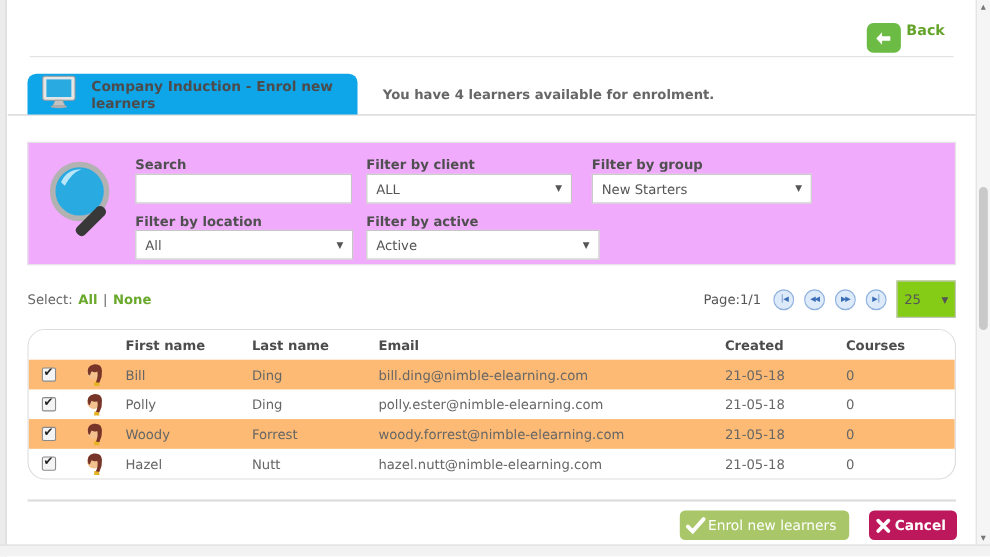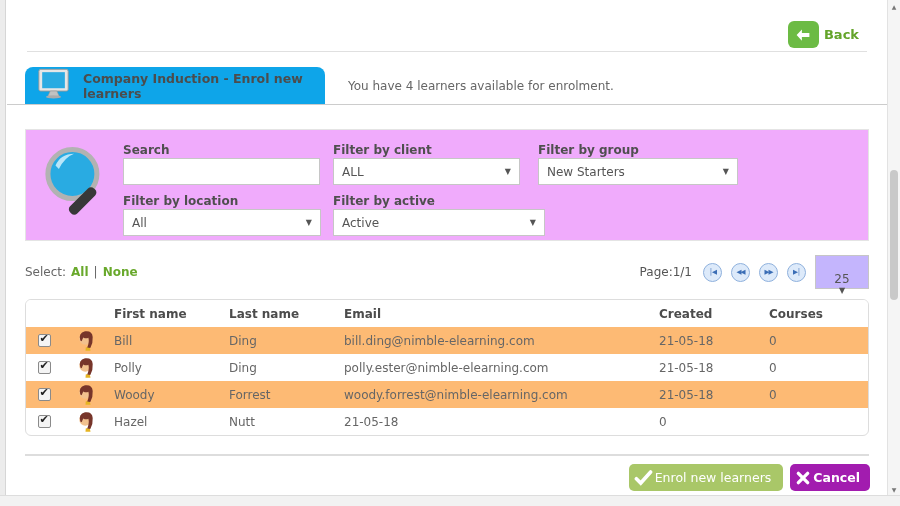--- a/index.html
+++ b/index.html
@@ -13,30 +13,30 @@
   .scrollbar { position:absolute; right:0; top:0; width:13px; height:495px; background:#f5f5f5; border-left:1px solid #e2e2e2; }
   .sb-btn { position:absolute; left:0; width:12px; height:12px; font-size:6px; color:#777; display:flex; align-items:center; justify-content:center; }
   .sb-up { top:0; }
   .sb-down { bottom:0; }
   .sb-thumb { position:absolute; left:2px; top:170px; width:8px; height:130px; background:#c9c9c9; border-radius:4px; }
 
   .content { position:absolute; left:7px; top:0; width:880px; height:495px; background:#fff; }
 
   
   .topbar { position:relative; height:51px; }
-  .back-wrap { position:absolute; right:28px; top:21px; display:flex; align-items:center; gap:5px; cursor:pointer; }
+  .back-wrap { position:absolute; right:28px; top:21px; display:flex; align-items:flex-start; gap:5px; cursor:pointer; }
   .back-icon { width:31px; height:27px; background:#6cbb44; border-radius:6px; display:flex; align-items:center; justify-content:center; }
   .back-label { color:#64a42a; font-weight:bold; font-size:13px; }
   .divider1 { margin:0 20px; border-top:1px solid #e0e0e0; }
 
   
   .tabbar { margin-top:15px; padding:0 12px; border-bottom:1px solid #ccc; display:flex; align-items:flex-end; }
   .tab { margin-left:6px; width:300px; height:37px; background:#0ea5e9; border-radius:8px 8px 0 0; display:flex; align-items:center; gap:12px; padding-left:12px; }
   .tab-title { font-size:12.5px; font-weight:bold; color:#4c4c4c; }
-  .tab-message { font-size:12px; color:#666; margin-left:23px; margin-bottom:11px; }
+  .tab-message { font-size:12px; color:#666; margin-left:23px; margin-bottom:11px;font-weight:bold; }
 
   
   .filter-panel { position:relative; margin:24px 18px 0; height:112px; background:#f0abfc; border:1px solid #e4e4e4; border-radius:0; }
   .magnifier { position:absolute; left:16px; top:13px; }
   .f-label { position:absolute; font-size:12px; font-weight:bold; color:#4f4f4f; }
   .f-input { position:absolute; height:27px; background:#fff; border:1px solid #c6c6c6; font-size:12px; color:#555; padding:0 7px; font-family:inherit; }
   .f-select { position:absolute; height:27px; background:#fff; border:1px solid #c6c6c6; font-size:12px; color:#555; padding:0 8px; display:flex; align-items:center; justify-content:space-between; cursor:pointer; }
   .chev { font-size:8px; color:#555; }
   .pos-search-l { left:97px; top:13px; }   .pos-search-i { left:97px; top:28px; width:197px; }
   .pos-client-l { left:307px; top:13px; }  .pos-client-s { left:307px; top:28px; width:187px; }
@@ -44,39 +44,39 @@
   .pos-loc-l    { left:97px; top:64px; }   .pos-loc-s    { left:97px; top:79px; width:198px; }
   .pos-act-l    { left:307px; top:64px; }  .pos-act-s    { left:307px; top:79px; width:212px; }
 
   
   .select-bar { margin:14px 18px 0; display:flex; justify-content:space-between; align-items:center; }
   .sel-left { font-size:12px; color:#666; display:flex; gap:5px; align-items:center; }
   .green-link { color:#69a92c; font-weight:bold; cursor:pointer; text-decoration:none; }
   .sel-right { display:flex; align-items:center; gap:9px; }
   .page-label { font-size:12px; color:#555; margin-right:2px; }
   .pager-btn { width:19px; height:19px; border-radius:50%; background:#ddeafa; border:1px solid #8fb1dd; color:#3a6db5; font-size:6.5px; letter-spacing:-1px; display:flex; align-items:center; justify-content:center; cursor:pointer; }
-  .size-select { width:54px; height:24px; background:#c4b5fd; border:1px solid #c6c6c6; font-size:12px; color:#555; padding:16px 6px; display:flex; align-items:center; justify-content:space-between; cursor:pointer;flex-direction:column; }
-
-  
-  .table { margin:10px 18px 0; border:1px solid #ddd; border-radius:6px; overflow:hidden; }
+  .size-select { width:54px; height:24px; background:#84cc16; border:1px solid #c6c6c6; font-size:12px; color:#555; padding:16px 6px; display:flex; align-items:center; justify-content:space-between; cursor:pointer; }
+
+  
+  .table { margin:10px 18px 0; border:1px solid #ddd; border-radius:16px; overflow:hidden; }
   .trow { display:grid; grid-template-columns:36px 52px 115px 115px 315px 110px 1fr; align-items:center; height:27px; font-size:12px; color:#666; }
   .thead { height:27px; font-weight:bold; color:#4c4c4c; background:#fff; }
   .trow.odd { background:#fdba74; }
   .cell-check { display:flex; justify-content:center; }
   .checkbox { width:13px; height:13px; background:#f4f4f4; border:1px solid #8a8a8a; border-radius:2px; position:relative; cursor:pointer; }
   .checkbox::after { content:"\2714"; position:absolute; left:1px; top:-3px; font-size:11px; color:#222; }
   .cell-avatar { display:flex; align-items:center; padding-left:14px; }
 
   .divider2 { margin:18px 18px 0; border-top:2px solid #ddd; }
 
   
-  .actions { margin:8px 17px 0 0; display:flex; justify-content:flex-end; gap:7px; }
+  .actions { margin:8px 17px 0 0; display:flex; justify-content:flex-end; gap:18px; }
   .btn { height:27px; border:none; border-radius:5px; color:#fff; font-size:12.5px; display:flex; align-items:center; cursor:pointer; font-family:inherit; }
   .btn-enrol { background:#a9c768; padding:0 12px 0 5px; }
-  .btn-cancel { background:#a21caf; padding:0 10px 0 5px; font-weight:bold; }
+  .btn-cancel { background:#be185d; padding:0 10px 0 5px; font-weight:bold; }
   .btn .icn { display:flex; align-items:center; margin-right:2px; }
 </style>
 </head>
 <body>
 
 <div class="viewport">
   <div class="left-strip"></div>
 
   <div class="content">
 
@@ -233,20 +233,21 @@
           </span>
         <span class="cell-avatar">
             <svg width="20" height="22" viewBox="0 0 20 22">
               <path d="M9.5 20.8 l5 0 l-0.7 -3.6 l-4 0z" fill="#e6b422"></path>
               <circle cx="9.3" cy="8.8" r="6" fill="#f2c18e"></circle>
               <path d="M4.3 10.5 Q2 3 9 1.3 Q16.2 0.3 16.7 7 Q17.2 12.5 14.3 18 L11.2 17.4 Q13.6 12 12.4 7.8 Q9.8 9 7.3 7.4 Q6.2 9.4 5.7 11.3 Z" fill="#77352a"></path>
             </svg>
           </span>
         <span>Hazel</span>
         <span>Nutt</span>
+        <span>hazel.nutt@nimble-elearning.com</span>
         <span>21-05-18</span>
         <span>0</span>
       </div>
     </div>
 
     <div class="divider2"></div>
 
     <div class="actions">
       <button class="btn btn-enrol">
         <span class="icn">

